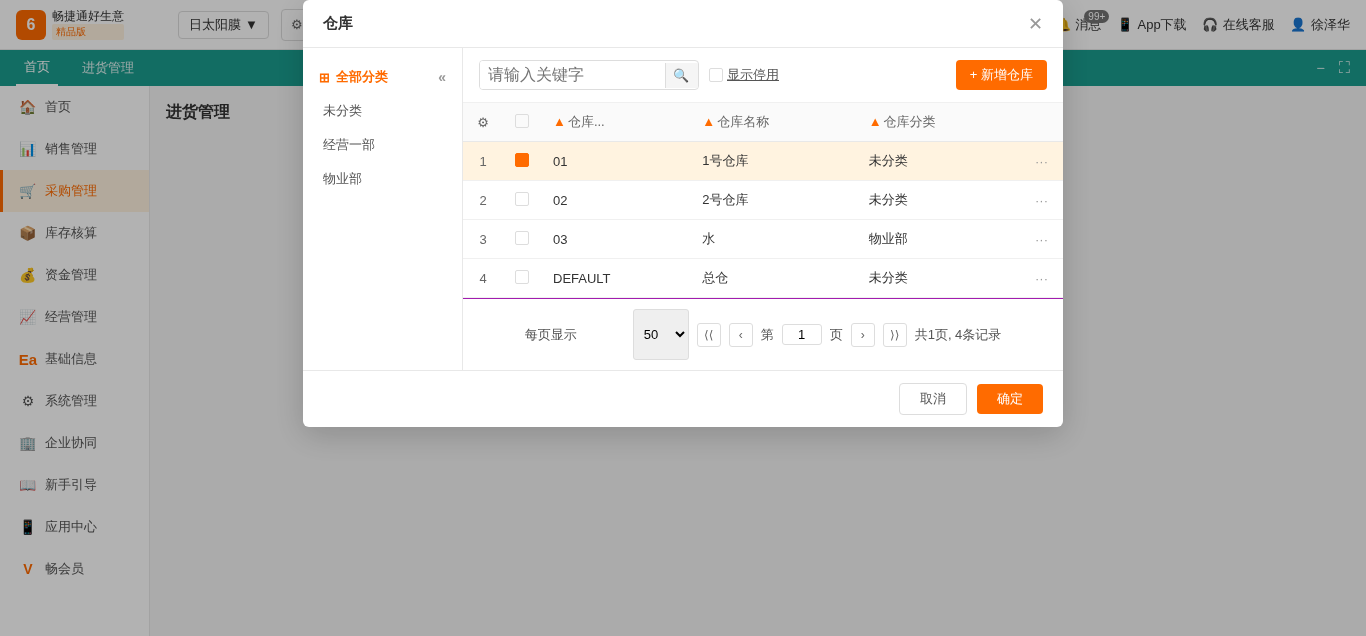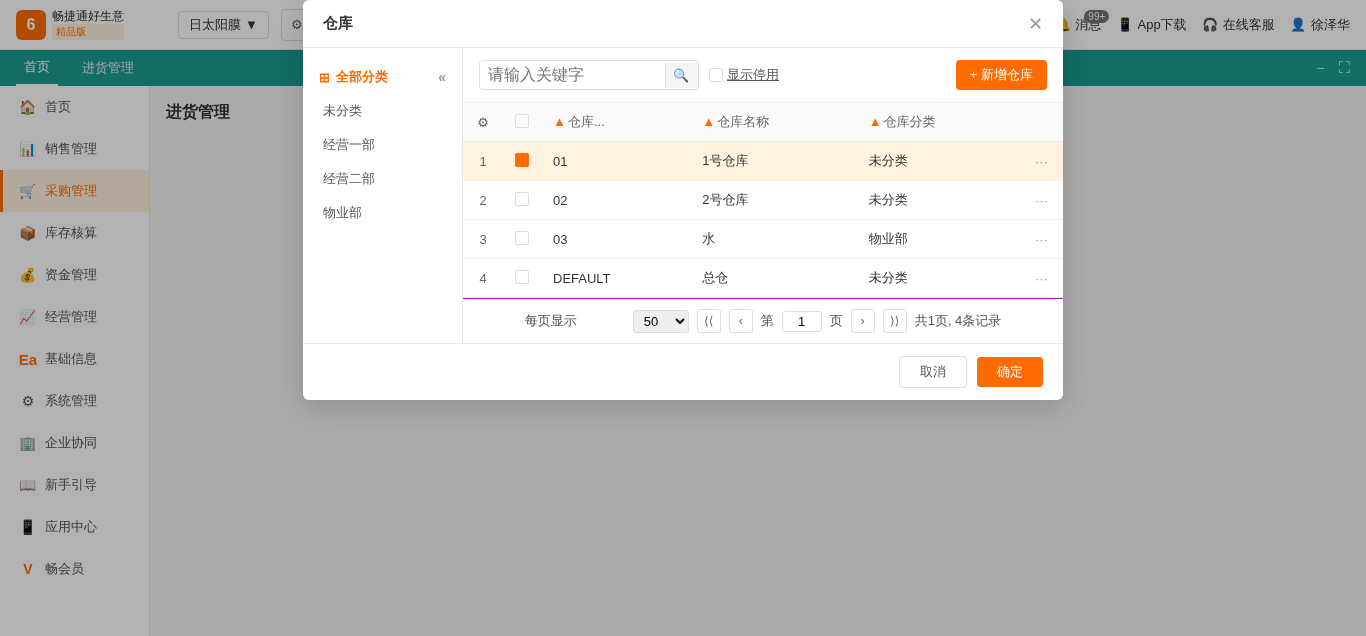--- a/index.html
+++ b/index.html
@@ -76,21 +76,21 @@
     thead tr { background: #fafafa; }
     th { padding: 10px 12px; text-align: left; color: #666; font-weight: normal; font-size: 13px; border-bottom: 1px solid #e8e8e8; }
     td { padding: 10px 12px; color: #333; font-size: 13px; border-bottom: 1px solid #f0f0f0; }
     tr.selected td { background: #fff3e0; }
     .row-num { color: #666; text-align: center; }
     .sort-icon { color: #ff6b00; margin-right: 2px; }
     .dots-btn { color: #999; cursor: pointer; }
 
     
     .pagination { display: flex; align-items: center; justify-content: center; padding: 10px 16px; border-top: 1px solid #a21caf; gap: 8px; font-size: 13px; color: #555; }
-    .page-select { border: 1px solid #ddd; border-radius: 3px; padding: 2px 6px; font-size: 13px; margin-left: 48px; }
+    .page-select { border: 1px solid #ddd; border-radius: 3px; padding: 16px 6px; font-size: 13px; margin-left: 48px; }
     .page-nav-btn { width: 24px; height: 24px; display: flex; align-items: center; justify-content: center; border: 1px solid #ddd; border-radius: 3px; cursor: pointer; color: #666; font-size: 12px; }
     .page-input { width: 40px; border: 1px solid #ddd; border-radius: 3px; padding: 2px 4px; text-align: center; font-size: 13px; }
 
     
     .modal-footer { display: flex; align-items: center; justify-content: flex-end; gap: 10px; padding: 12px 20px; border-top: 1px solid #e8e8e8; }
     .cancel-btn { background: #fff; border: 1px solid #ddd; color: #555; padding: 6px 20px; border-radius: 4px; cursor: pointer; font-size: 13px; }
     .confirm-btn { background: #ff6b00; border: none; color: white; padding: 6px 20px; border-radius: 4px; cursor: pointer; font-size: 13px; }
   </style>
 </head>
 <body>
@@ -217,23 +217,20 @@
             <div class="category-header">
               <span style="color:#ff6b00;">⊞</span>
               <span>全部分类</span>
               <span class="category-collapse">«</span>
             </div>
             <div class="category-item">
               <span>未分类</span>
             </div>
             <div class="category-item">
               <span>经营一部</span>
-            </div>
-            <div class="category-item">
-              <span>经营二部</span>
             </div>
             <div class="category-item">
               <span>物业部</span>
             </div>
           </div>
 
           <div class="warehouse-panel">
 
             <div class="warehouse-toolbar">
               <div class="search-input-wrap">

